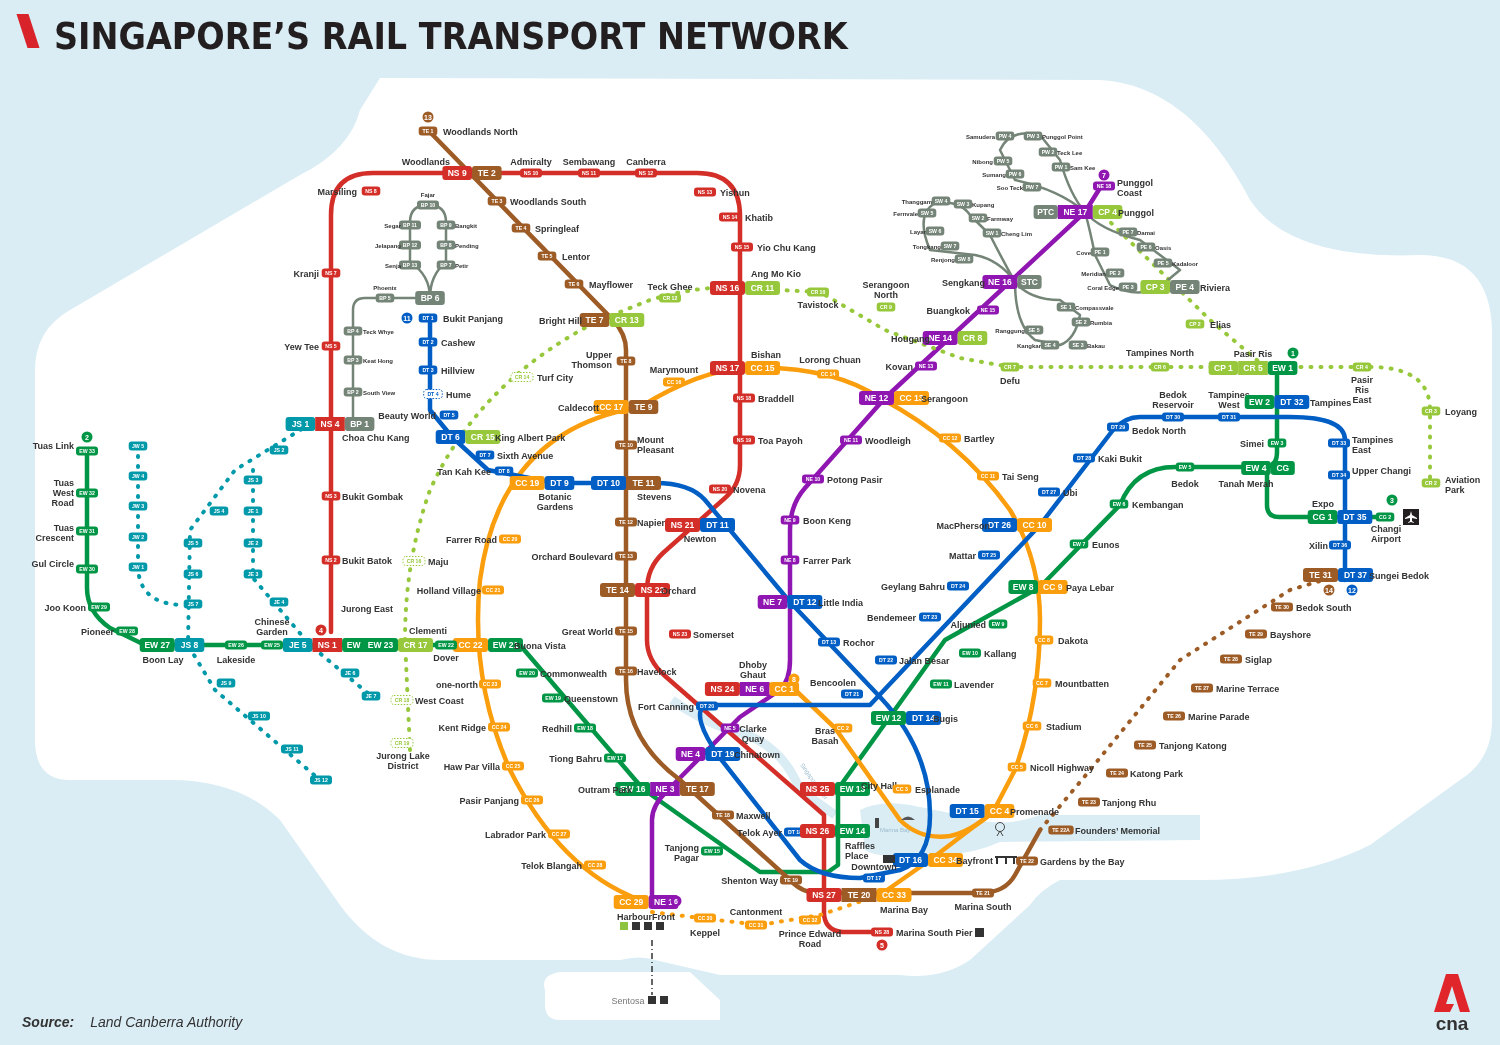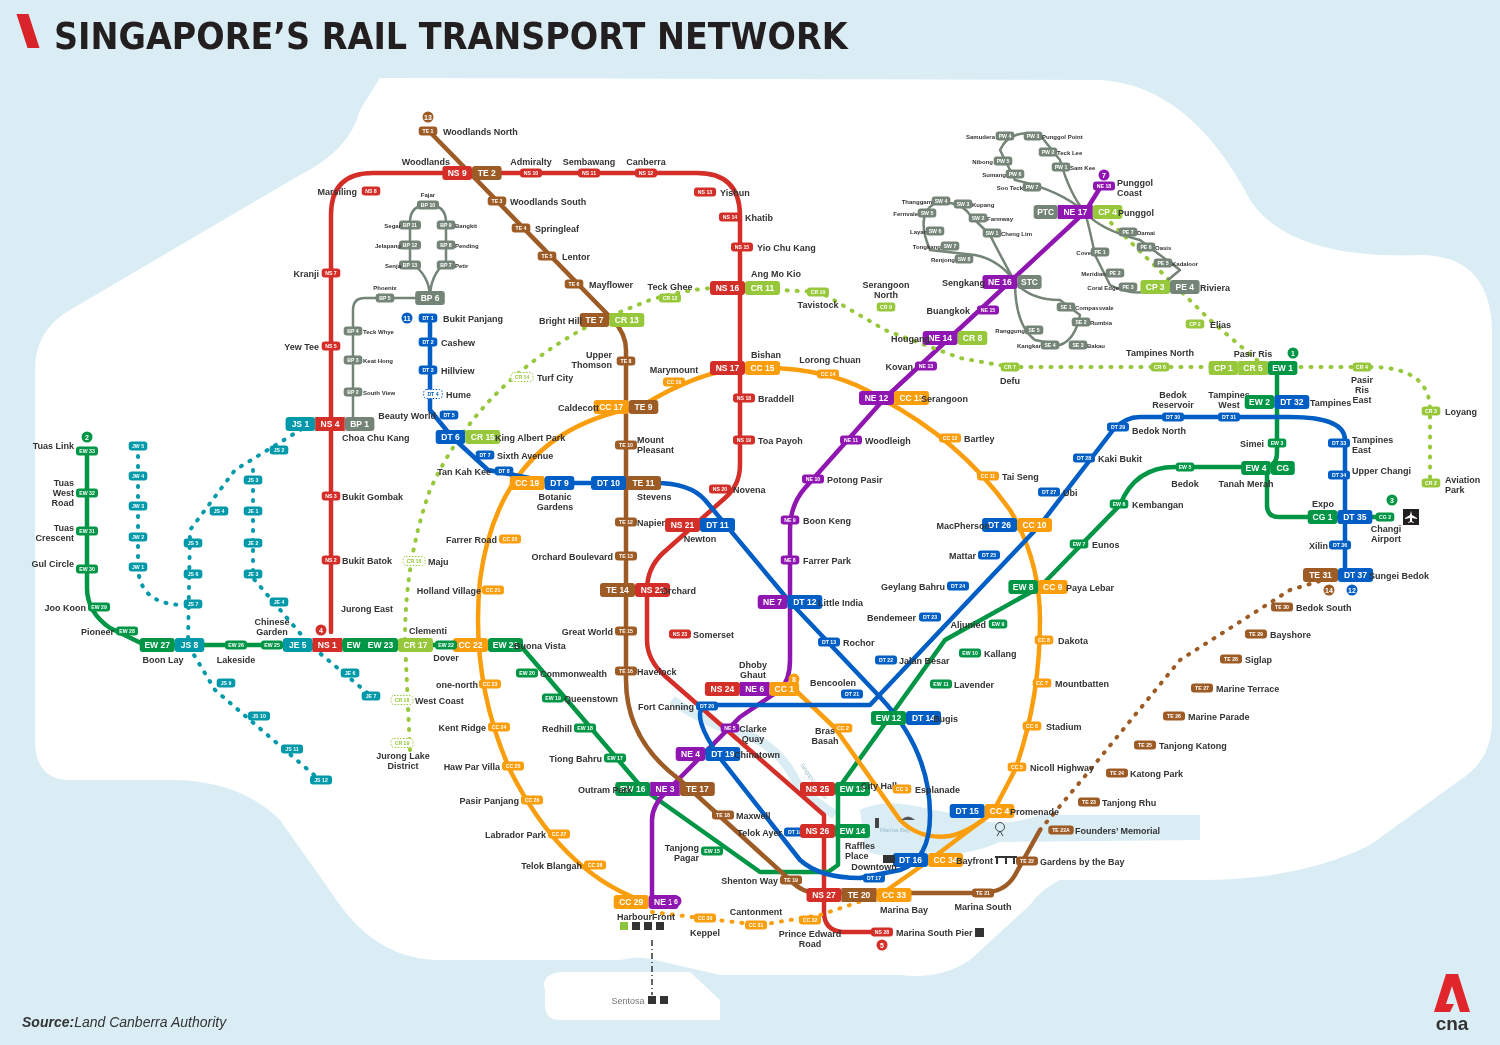--- a/index.html
+++ b/index.html
@@ -2,21 +2,21 @@
 <html><head>
 <meta charset="utf-8">
 <style>
   html,body{margin:0;padding:0;}
   body{width:1500px;height:1045px;background:#daedf5;position:relative;overflow:hidden;font-family:"Liberation Sans","DejaVu Sans",sans-serif;}
   .title-bar{position:absolute;left:22px;top:14px;height:46px;display:flex;align-items:flex-start;}
   .title-slash{width:12px;height:34px;background:#d8232a;transform:skewX(18deg);margin-right:20px;}
   .title-text{font-family:"DejaVu Sans","Liberation Sans",sans-serif;font-weight:bold;font-size:38px;letter-spacing:0px;color:#231f20;transform:scaleX(0.88);transform-origin:left center;white-space:nowrap;}
   #map{position:absolute;left:0;top:0;}
   .source{position:absolute;left:22px;top:1014px;font-style:italic;font-size:14px;color:#333;}
-  .source b{font-weight:bold;}
+  .source b{font-weight:bold;margin-right:16px;}
   .logo{position:absolute;left:1432px;top:972px;width:40px;height:62px;}
   .lbl{font-family:"Liberation Sans",sans-serif;font-weight:bold;fill:#333;}
   .code{font-family:"Liberation Sans",sans-serif;font-weight:bold;fill:#fff;}
 </style>
 </head>
 <body>
 
 <div class="title-bar">
   <div class="title-slash"></div>
   <div class="title-text">SINGAPORE’S RAIL TRANSPORT NETWORK</div>

